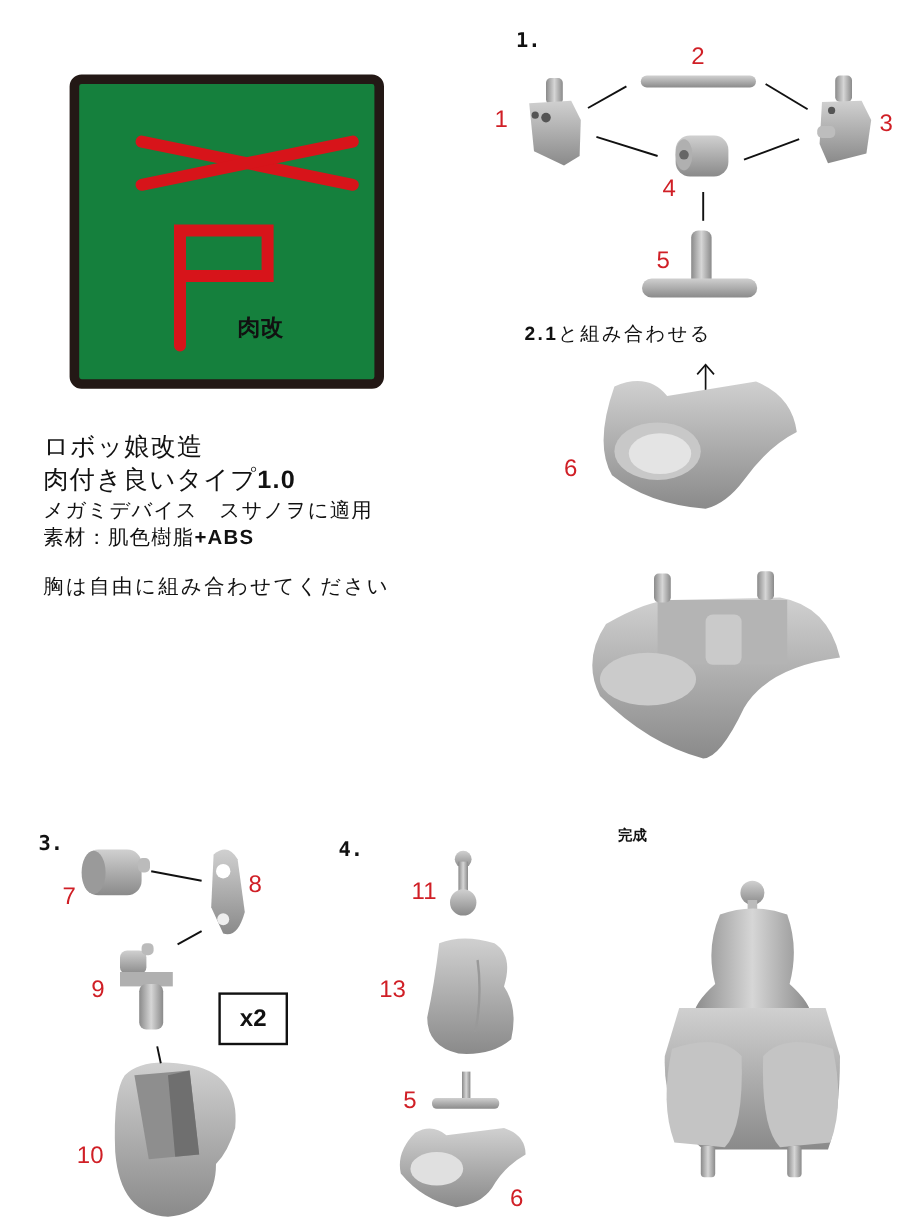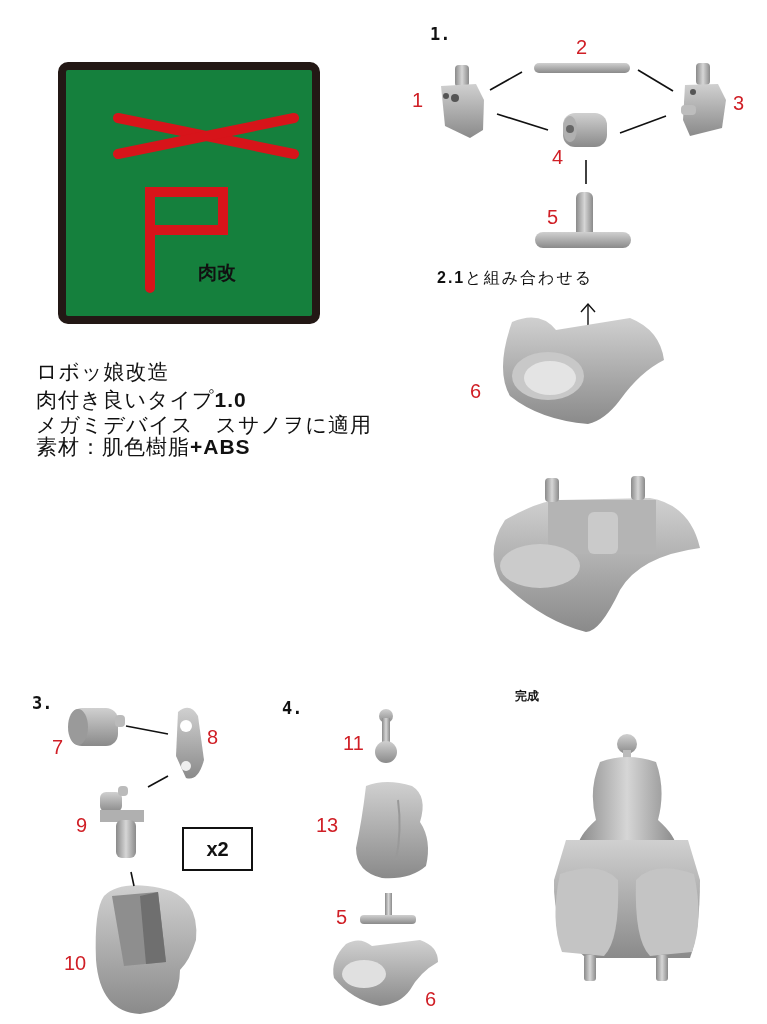--- a/index.html
+++ b/index.html
@@ -3,25 +3,25 @@
 <meta charset="utf-8">
 <style>
   html,body{margin:0;padding:0;background:#fff;}
   body{width:767px;height:1024px;position:relative;overflow:hidden;font-family:"DejaVu Sans","Liberation Sans",sans-serif;color:#111;}
   .abs{position:absolute;}
   .num{position:absolute;color:#d01f26;font-family:"Liberation Sans",sans-serif;font-size:20px;line-height:1;}
   .step{position:absolute;font-family:"DejaVu Sans Mono",monospace;font-weight:bold;font-size:17px;}
   .logo{position:absolute;left:58px;top:62px;width:262px;height:262px;border:8px solid #231815;border-radius:10px;box-sizing:border-box;background:#15803d;}
   .info{position:absolute;left:36px;top:358px;font-family:"DejaVu Serif",serif;}
   .info .l1,.info .l2{font-size:21px;line-height:28px;letter-spacing:1px;}
-  .info .l3,.info .l4{font-size:21px;line-height:22px;letter-spacing:1px;}
+  .info .l3,.info .l4{font-size:17px;line-height:22px;letter-spacing:1px;}
   .info .l5{font-size:17px;margin-top:18px;letter-spacing:2px;}
   .bold{font-family:"Liberation Sans",sans-serif;font-weight:bold;}
   svg{position:absolute;overflow:visible;}
-  .x2{position:absolute;left:182px;top:827px;width:71px;height:44px;border:2px solid #111;box-sizing:border-box;display:flex;align-items:center;justify-content:center;font-family:"Liberation Sans",sans-serif;font-weight:bold;font-size:20px;text-align:center;}
+  .x2{position:absolute;left:182px;top:827px;width:58px;height:44px;border:2px solid #111;box-sizing:border-box;display:flex;align-items:center;justify-content:center;font-family:"Liberation Sans",sans-serif;font-weight:bold;font-size:20px;text-align:center;}
   .done{position:absolute;left:515px;top:688px;font-size:12px;font-weight:bold;}
   .combine{position:absolute;left:437px;top:268px;font-size:16px;letter-spacing:2px;}
 </style>
 </head>
 <body>
 
 <div class="logo">
   <svg width="262" height="262" viewBox="0 0 262 262" style="left:-8px;top:-8px;">
     <g stroke="#d7141a" stroke-width="10" stroke-linecap="round" fill="none">
       <line x1="60" y1="56" x2="236" y2="92"></line>
@@ -30,20 +30,21 @@
     </g>
   </svg>
   <span class="abs" style="left:132px;top:190px;font-weight:bold;font-size:19px;">肉改</span>
 </div>
 
 <div class="info">
   <div class="l1">ロボッ娘改造</div>
   <div class="l2"><span>肉付き良いタイプ</span><span class="bold">1.0</span></div>
   <div class="l3">メガミデバイス　スサノヲに適用</div>
   <div class="l4"><span>素材：肌色樹脂</span><span class="bold">+ABS</span></div>
+  <div class="l5">胸は自由に組み合わせてください</div>
 </div>
 
 <div class="step" style="left:430px;top:24px;">1.</div>
 <svg width="767" height="1024" style="left:0;top:0;">
   <defs>
     <linearGradient id="g1" x1="0" x2="0" y1="0" y2="1">
         <stop offset="0" stop-color="#d0d0d0"></stop>
         <stop offset="1" stop-color="#8a8a8a"></stop>
       </linearGradient>
     <linearGradient id="g2" x1="0" x2="1" y1="0" y2="0">

